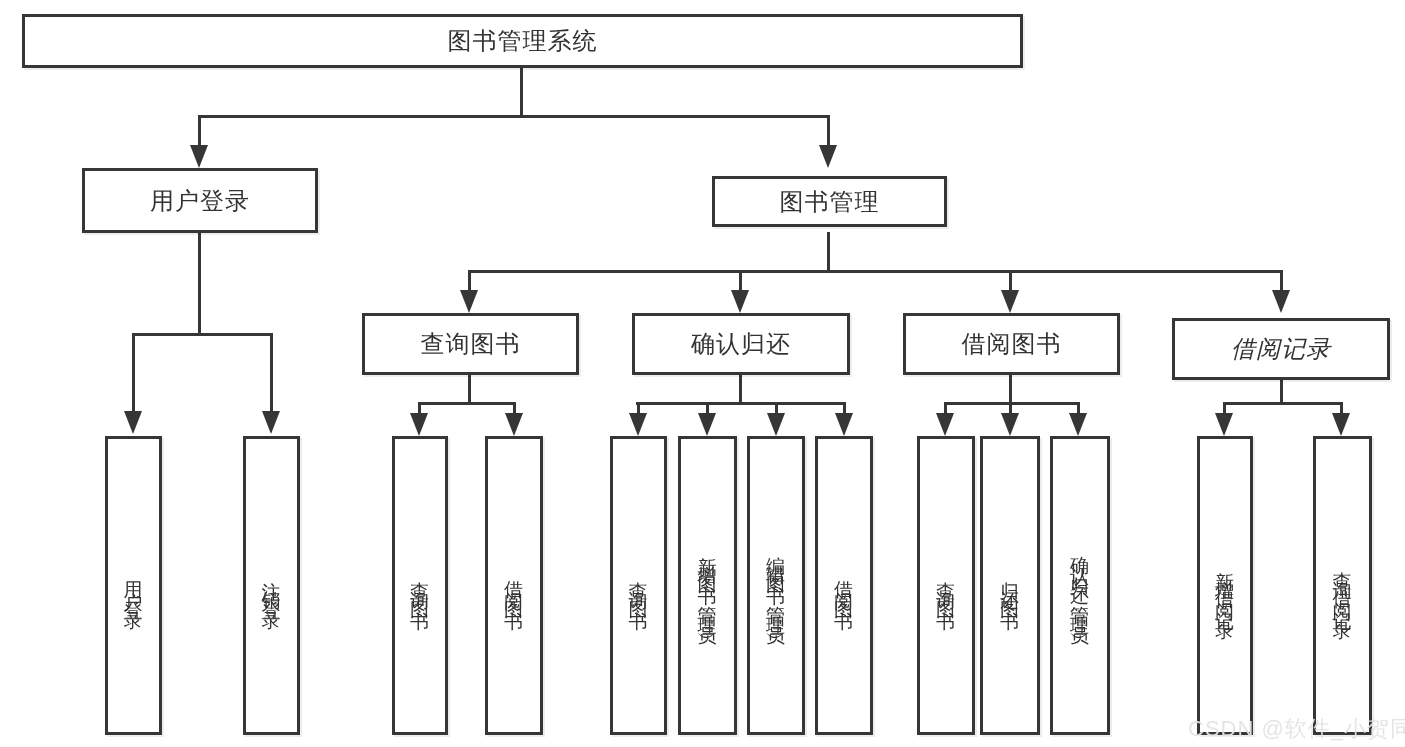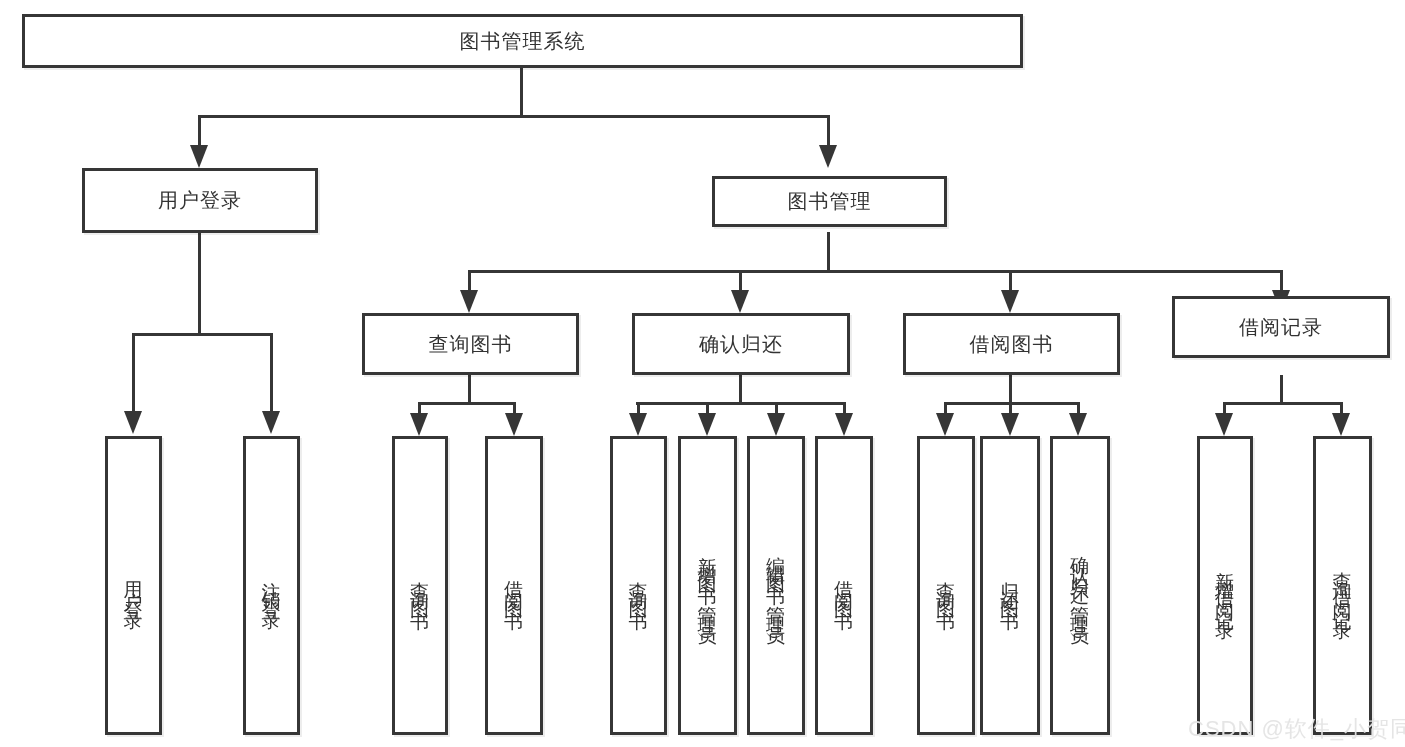--- a/index.html
+++ b/index.html
@@ -10,21 +10,21 @@
     font-family:"Liberation Sans","DejaVu Sans",sans-serif;
     overflow:hidden;
   }
   .node{
     position:absolute;
     box-sizing:border-box;
     border:3px solid #363636;
     background:#fff;
     display:flex;align-items:center;justify-content:center;
     color:#333;
-    font-size:20px;
+    font-size:24px;
     letter-spacing:1px;
     box-shadow:2px 2px 0 rgba(0,0,0,0.07);
   }
   .leaf{
     writing-mode:vertical-rl;
     font-size:19px;
     letter-spacing:10px;
     line-height:1;
     padding:6px 0;
   }
@@ -114,21 +114,21 @@
   <div class="ar" style="left:1332px;top:413px;"></div>
 
   <div class="node" style="left:22px;top:14px;width:1001px;height:54px;">图书管理系统</div>
 
   <div class="node" style="left:82px;top:168px;width:236px;height:65px;">用户登录</div>
   <div class="node" style="left:712px;top:176px;width:235px;height:51px;">图书管理</div>
 
   <div class="node" style="left:362px;top:313px;width:217px;height:62px;">查询图书</div>
   <div class="node" style="left:632px;top:313px;width:218px;height:62px;">确认归还</div>
   <div class="node" style="left:903px;top:313px;width:217px;height:62px;">借阅图书</div>
-  <div class="node" style="left:1172px;top:296px;width:218px;height:62px;">借阅记录</div>
+  <div class="node" style="left:1172px;top:318px;width:218px;height:62px;font-style:italic;">借阅记录</div>
 
   <div class="node leaf" style="left:105px;top:436px;width:57px;height:299px;">用户登录</div>
   <div class="node leaf" style="left:243px;top:436px;width:57px;height:299px;">注销登录</div>
 
   <div class="node leaf" style="left:392px;top:436px;width:56px;height:299px;">查询图书</div>
   <div class="node leaf" style="left:485px;top:436px;width:58px;height:299px;">借阅图书</div>
 
   <div class="node leaf" style="left:610px;top:436px;width:57px;height:299px;">查询图书</div>
   <div class="node leaf" style="left:678px;top:436px;width:59px;height:299px;">新增图书（管理员）</div>
   <div class="node leaf" style="left:747px;top:436px;width:58px;height:299px;">编辑图书（管理员）</div>

